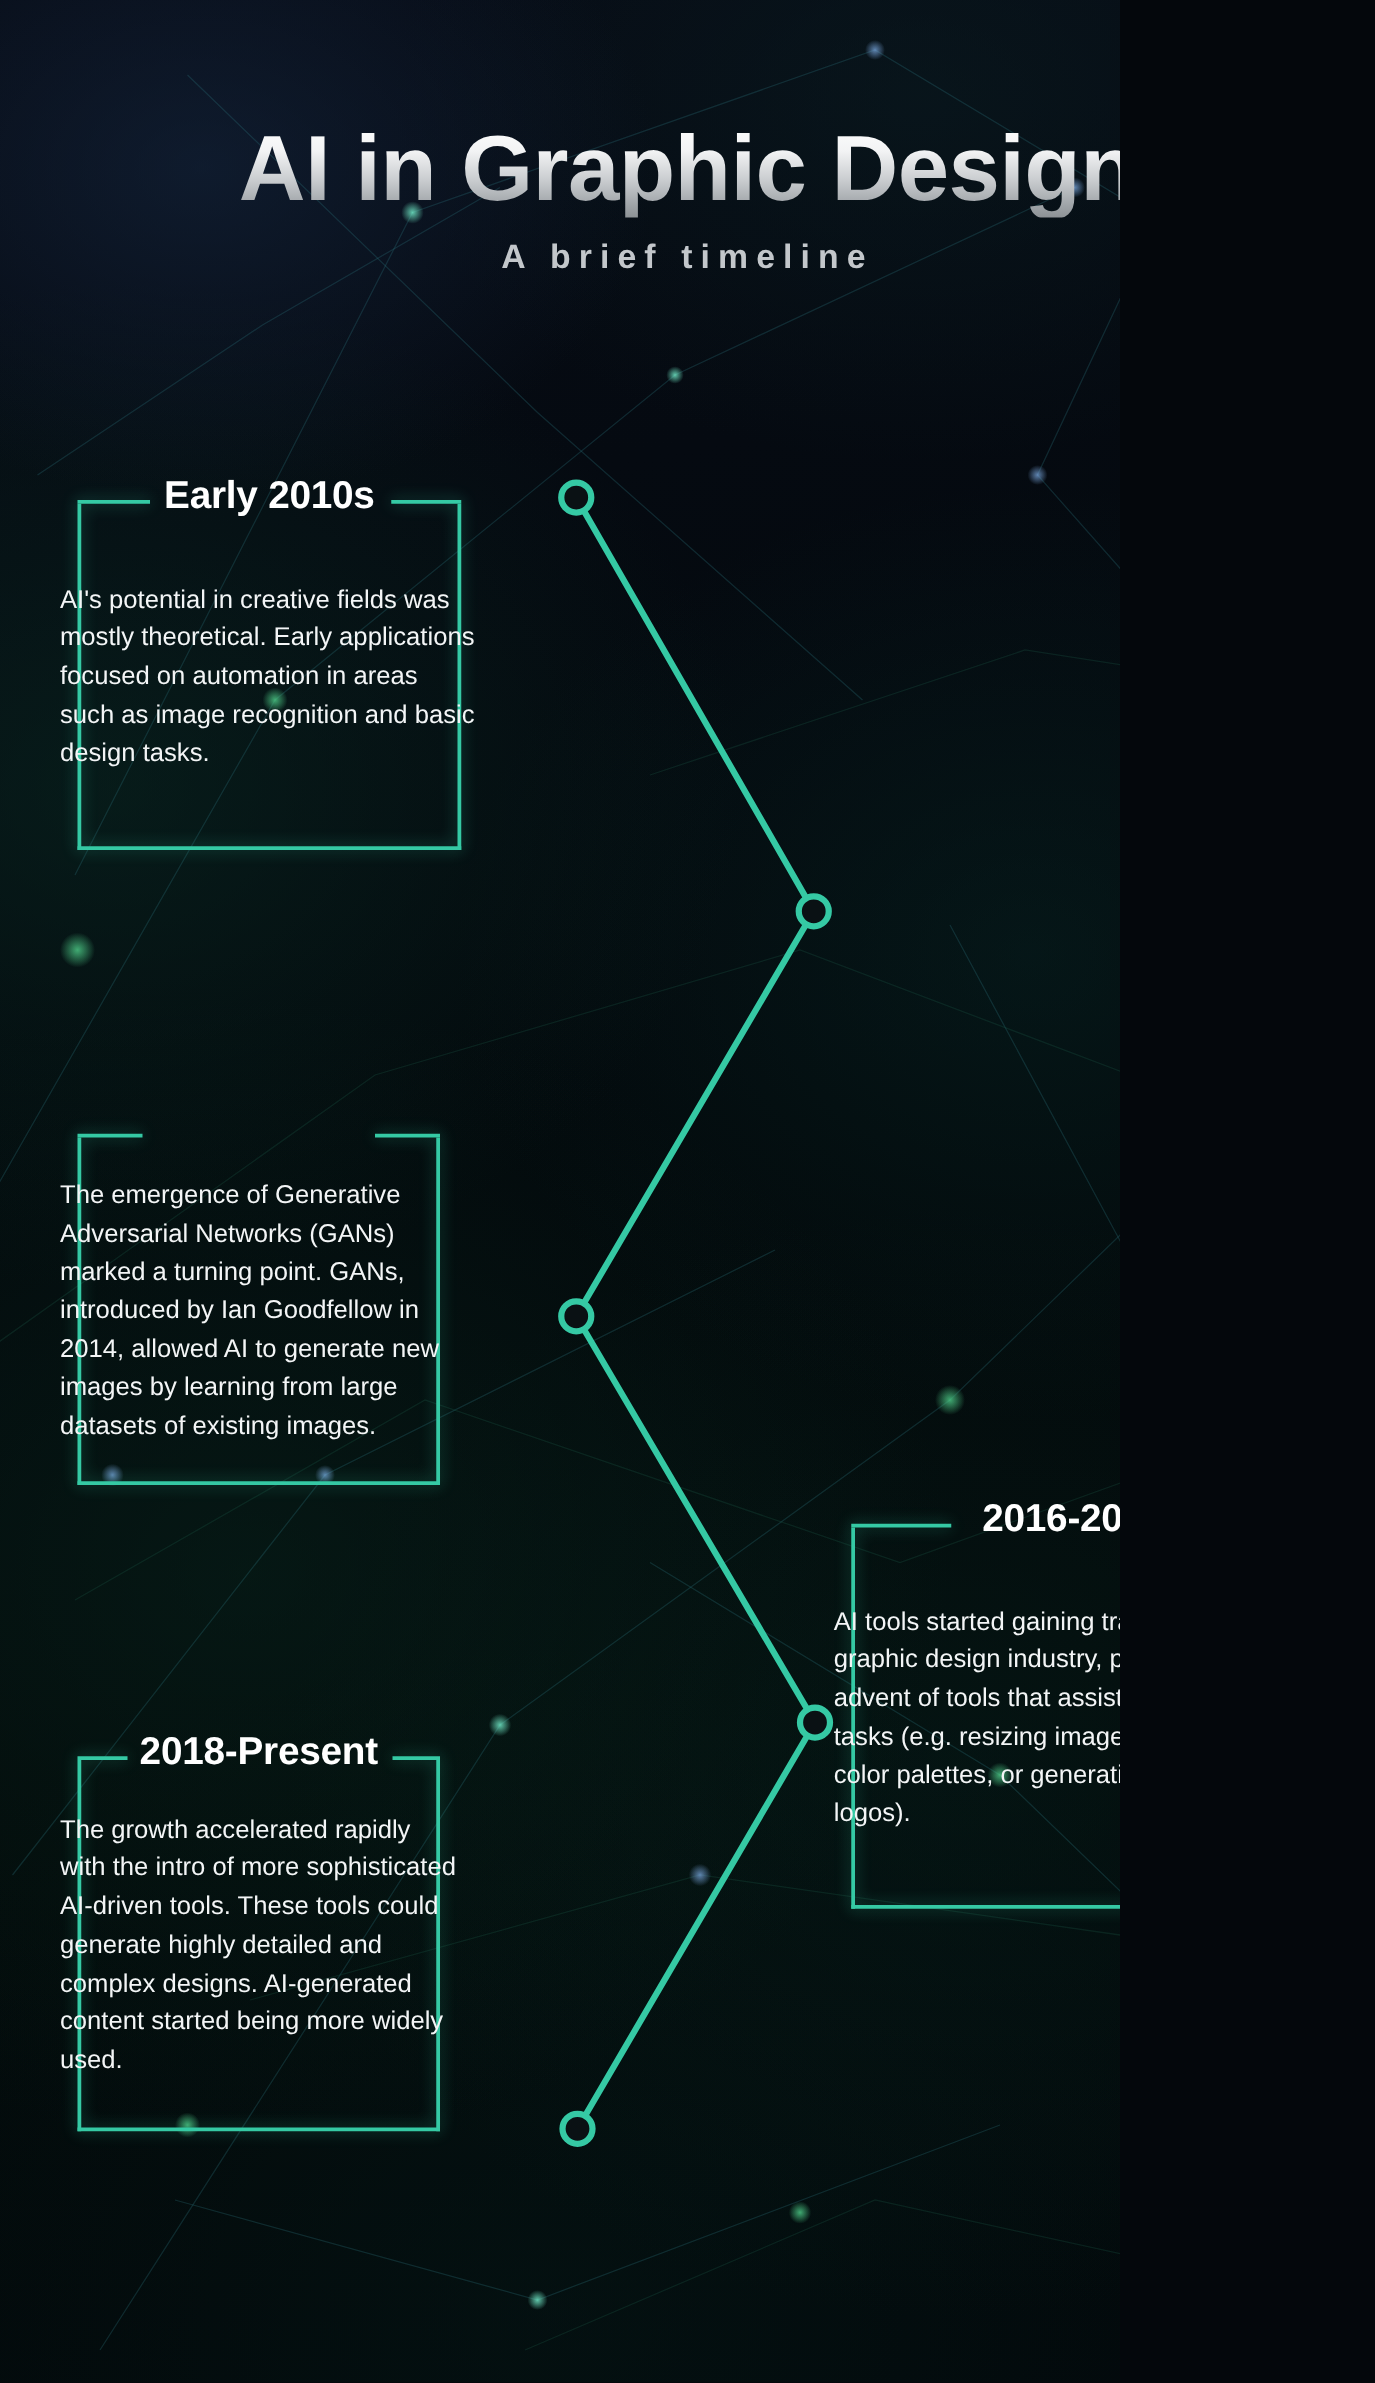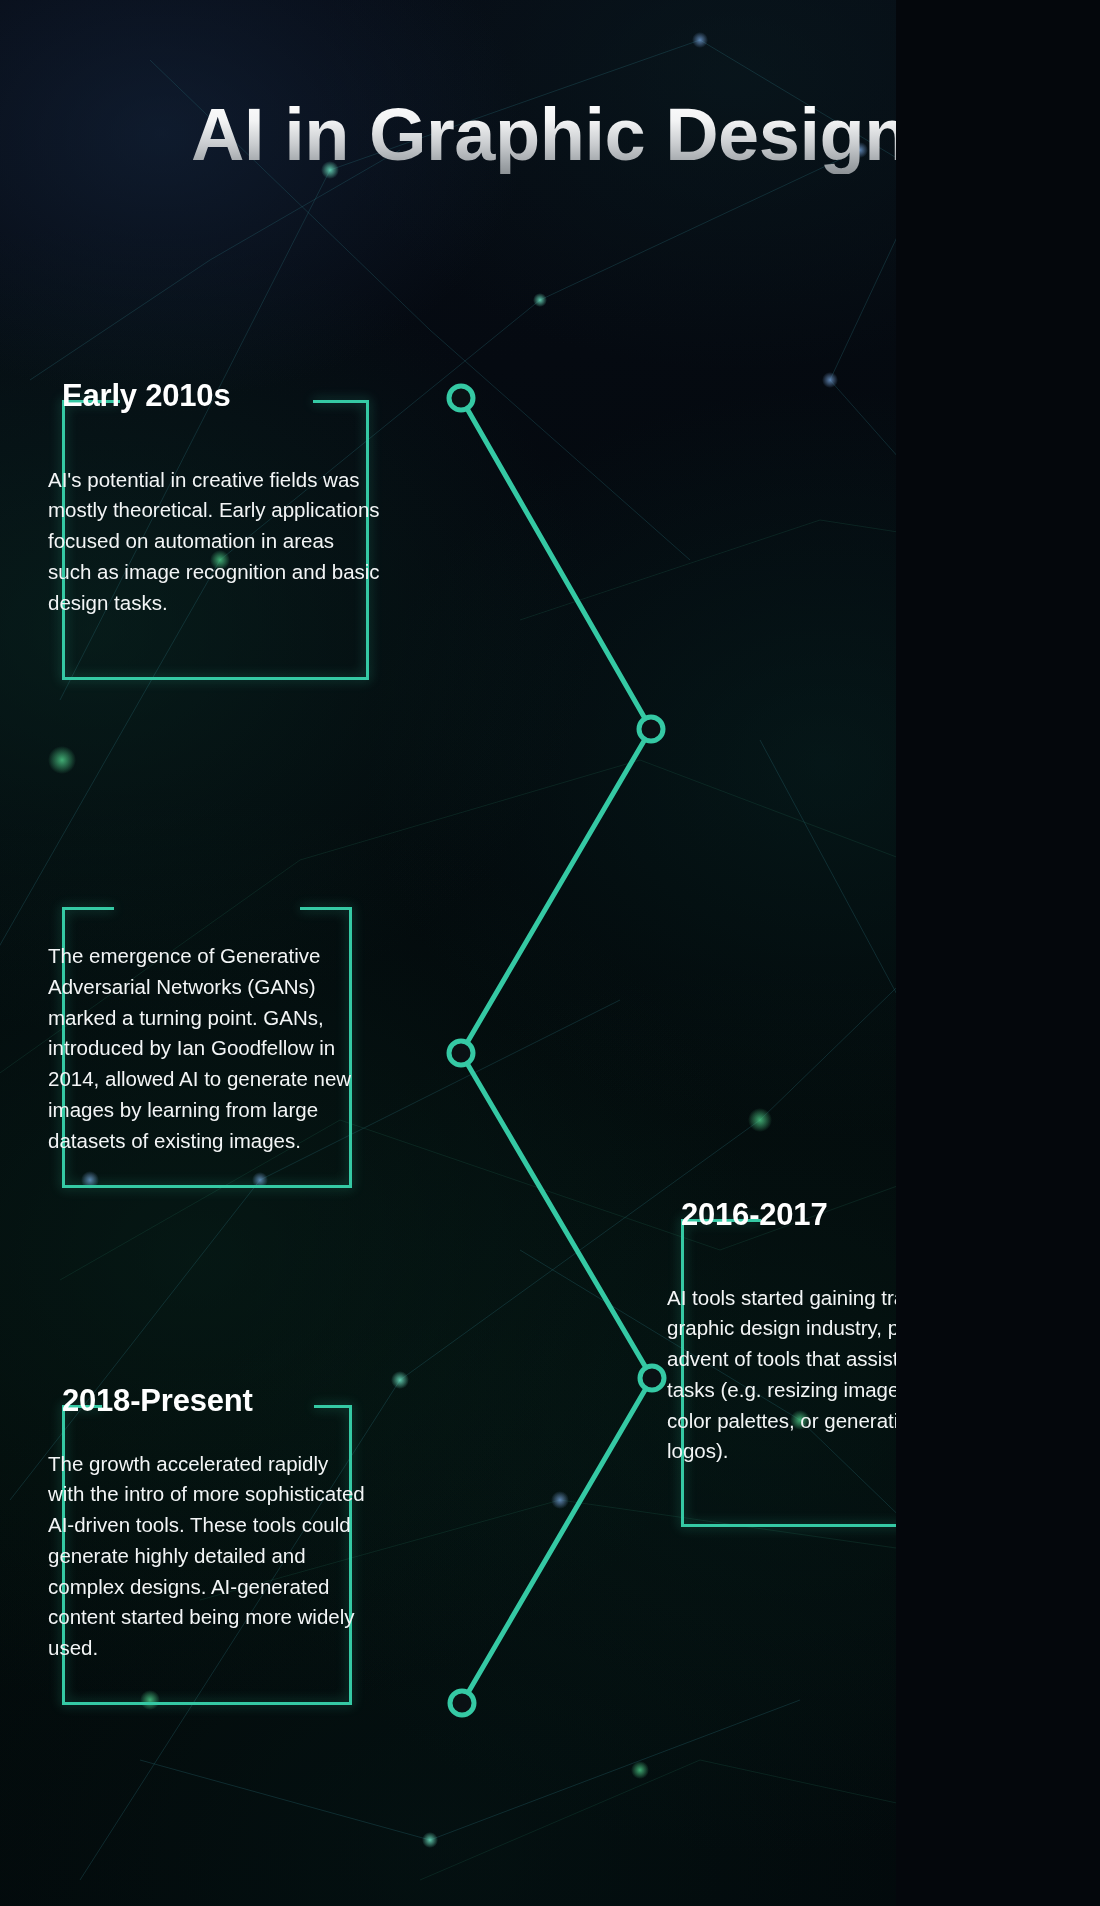--- a/index.html
+++ b/index.html
@@ -73,20 +73,21 @@
     top:-3px;
     height:3px;
     background:#35c9a4;
   }
   .card-frame::before { left:-3px;  width:var(--seg-l); }
   .card-frame::after  { right:-3px; width:var(--seg-r); }
 
   .card-title {
     position:absolute;
     top:-25px; left:0; width:100%;
+    text-align:center;
     font-size:31px;
     font-weight:bold;
     color:#ffffff;
     letter-spacing:-0.2px;
     white-space:nowrap;
   }
 
   .card-body {
     position:absolute;
     top:50%;
@@ -166,20 +167,21 @@
       <circle cx="90" cy="1180" r="9" fill="url(#dotGlowBlue)"></circle>
       <circle cx="1060" cy="640" r="9" fill="url(#dotGlowTeal)"></circle>
       <circle cx="830" cy="380" r="8" fill="url(#dotGlowBlue)"></circle>
       <circle cx="1080" cy="1440" r="10" fill="url(#dotGlowGreen)"></circle>
       <circle cx="640" cy="1770" r="9" fill="url(#dotGlowGreen)"></circle>
     </g>
   </svg>
 
   <div class="header">
     <div class="title">AI in Graphic Design</div>
+    <div class="subtitle">A brief timeline</div>
   </div>
 
   <svg id="timeline-svg" viewBox="0 0 1100 1906">
     <g stroke="#35c9a4" stroke-width="5" fill="none" stroke-linecap="round" stroke-linejoin="round">
       <path d="M461,398 L651,729 L461,1053 L652,1378 L462,1703"></path>
     </g>
     <g>
       <circle cx="461" cy="398" r="12" fill="#0a1114" stroke="#35c9a4" stroke-width="5"></circle>
       <circle cx="651" cy="729" r="12" fill="#0a1114" stroke="#35c9a4" stroke-width="5"></circle>
       <circle cx="461" cy="1053" r="12" fill="#0a1114" stroke="#35c9a4" stroke-width="5"></circle>

